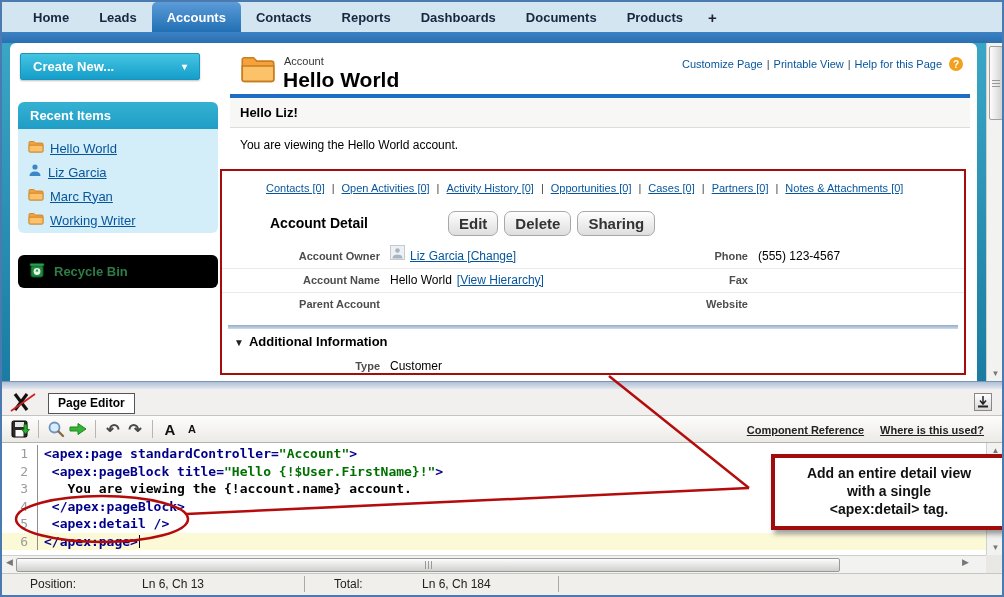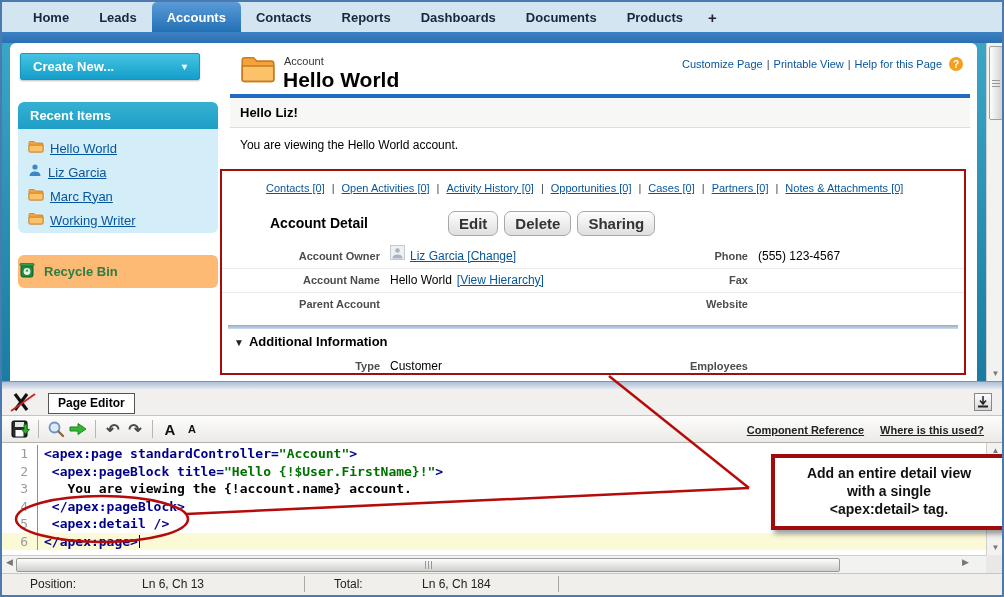--- a/index.html
+++ b/index.html
@@ -20,22 +20,22 @@
   
   .create-new{position:absolute;left:10px;top:10px;width:180px;height:27px;border-radius:2px;
     background:linear-gradient(#45c4e3,#149fca);border:1px solid #1d93bb;box-sizing:border-box;
     color:#fff;font-weight:bold;font-size:13px;display:flex;align-items:center;padding:0 12px;cursor:pointer;box-shadow:0 1px 2px rgba(0,0,0,.25);}
   .create-new .caret{margin-left:auto;font-size:10px;}
   .recent-h{position:absolute;left:8px;top:59px;width:200px;height:27px;border-radius:6px 6px 0 0;
     background:linear-gradient(#35b1d3,#1f9dc5);color:#fff;font-weight:bold;font-size:13px;line-height:27px;padding-left:12px;box-sizing:border-box;}
   .recent-list{position:absolute;left:8px;top:86px;width:200px;height:104px;background:#d4eef9;border-radius:0 0 6px 6px;padding-top:7px;box-sizing:border-box;}
   .recent-item{display:flex;align-items:center;gap:6px;padding:3px 0 3px 10px;cursor:pointer;}
   .recent-item .lnk{color:#06559c;font-size:13px;text-decoration:underline;}
-  .recycle{position:absolute;left:8px;top:212px;width:200px;height:33px;background:#fdba74;border-radius:6px;
-    display:flex;align-items:center;gap:8px;box-sizing:border-box;cursor:pointer;
+  .recycle{position:absolute;left:8px;top:212px;width:200px;height:33px;background:#000000;border-radius:6px;
+    display:flex;align-items:center;gap:8px;padding-left:10px;box-sizing:border-box;cursor:pointer;
     color:#2d7d46;font-weight:bold;font-size:13px;}
 
   
   .rec-icon-big{position:absolute;left:230px;top:11px;}
   .rec-type{position:absolute;left:274px;top:12px;font-size:11px;color:#333;}
   .rec-title{position:absolute;left:273px;top:25px;font-size:21px;font-weight:bold;color:#000;}
   .hdr-links{position:absolute;right:14px;top:14px;font-size:11px;display:flex;align-items:center;gap:4px;}
   .hdr-links .hl{color:#06559c;cursor:pointer;}
   .hdr-links .sep{color:#345;}
   .help-icon{width:14px;height:14px;border-radius:50%;background:#f3a01e;color:#fff;font-weight:bold;font-size:10px;
@@ -247,21 +247,20 @@
             </div>
           </div>
         <div class="divider"></div>
         <div class="addl-h">
           <span class="tri">▼</span><span>Additional Information</span>
         </div>
         <div class="addl-rows" id="addl-rows">
             <div class="d-row nb">
               <div class="d-label">Type</div>
               <div class="d-value">Customer</div>
-              <div class="d-label">Employees</div>
               <div class="d-value"></div>
             </div>
           </div>
       </div>
     </div>
 
     <div class="vscroll">
       <div class="vthumb">
           <div class="grip-h"></div>
         </div>

